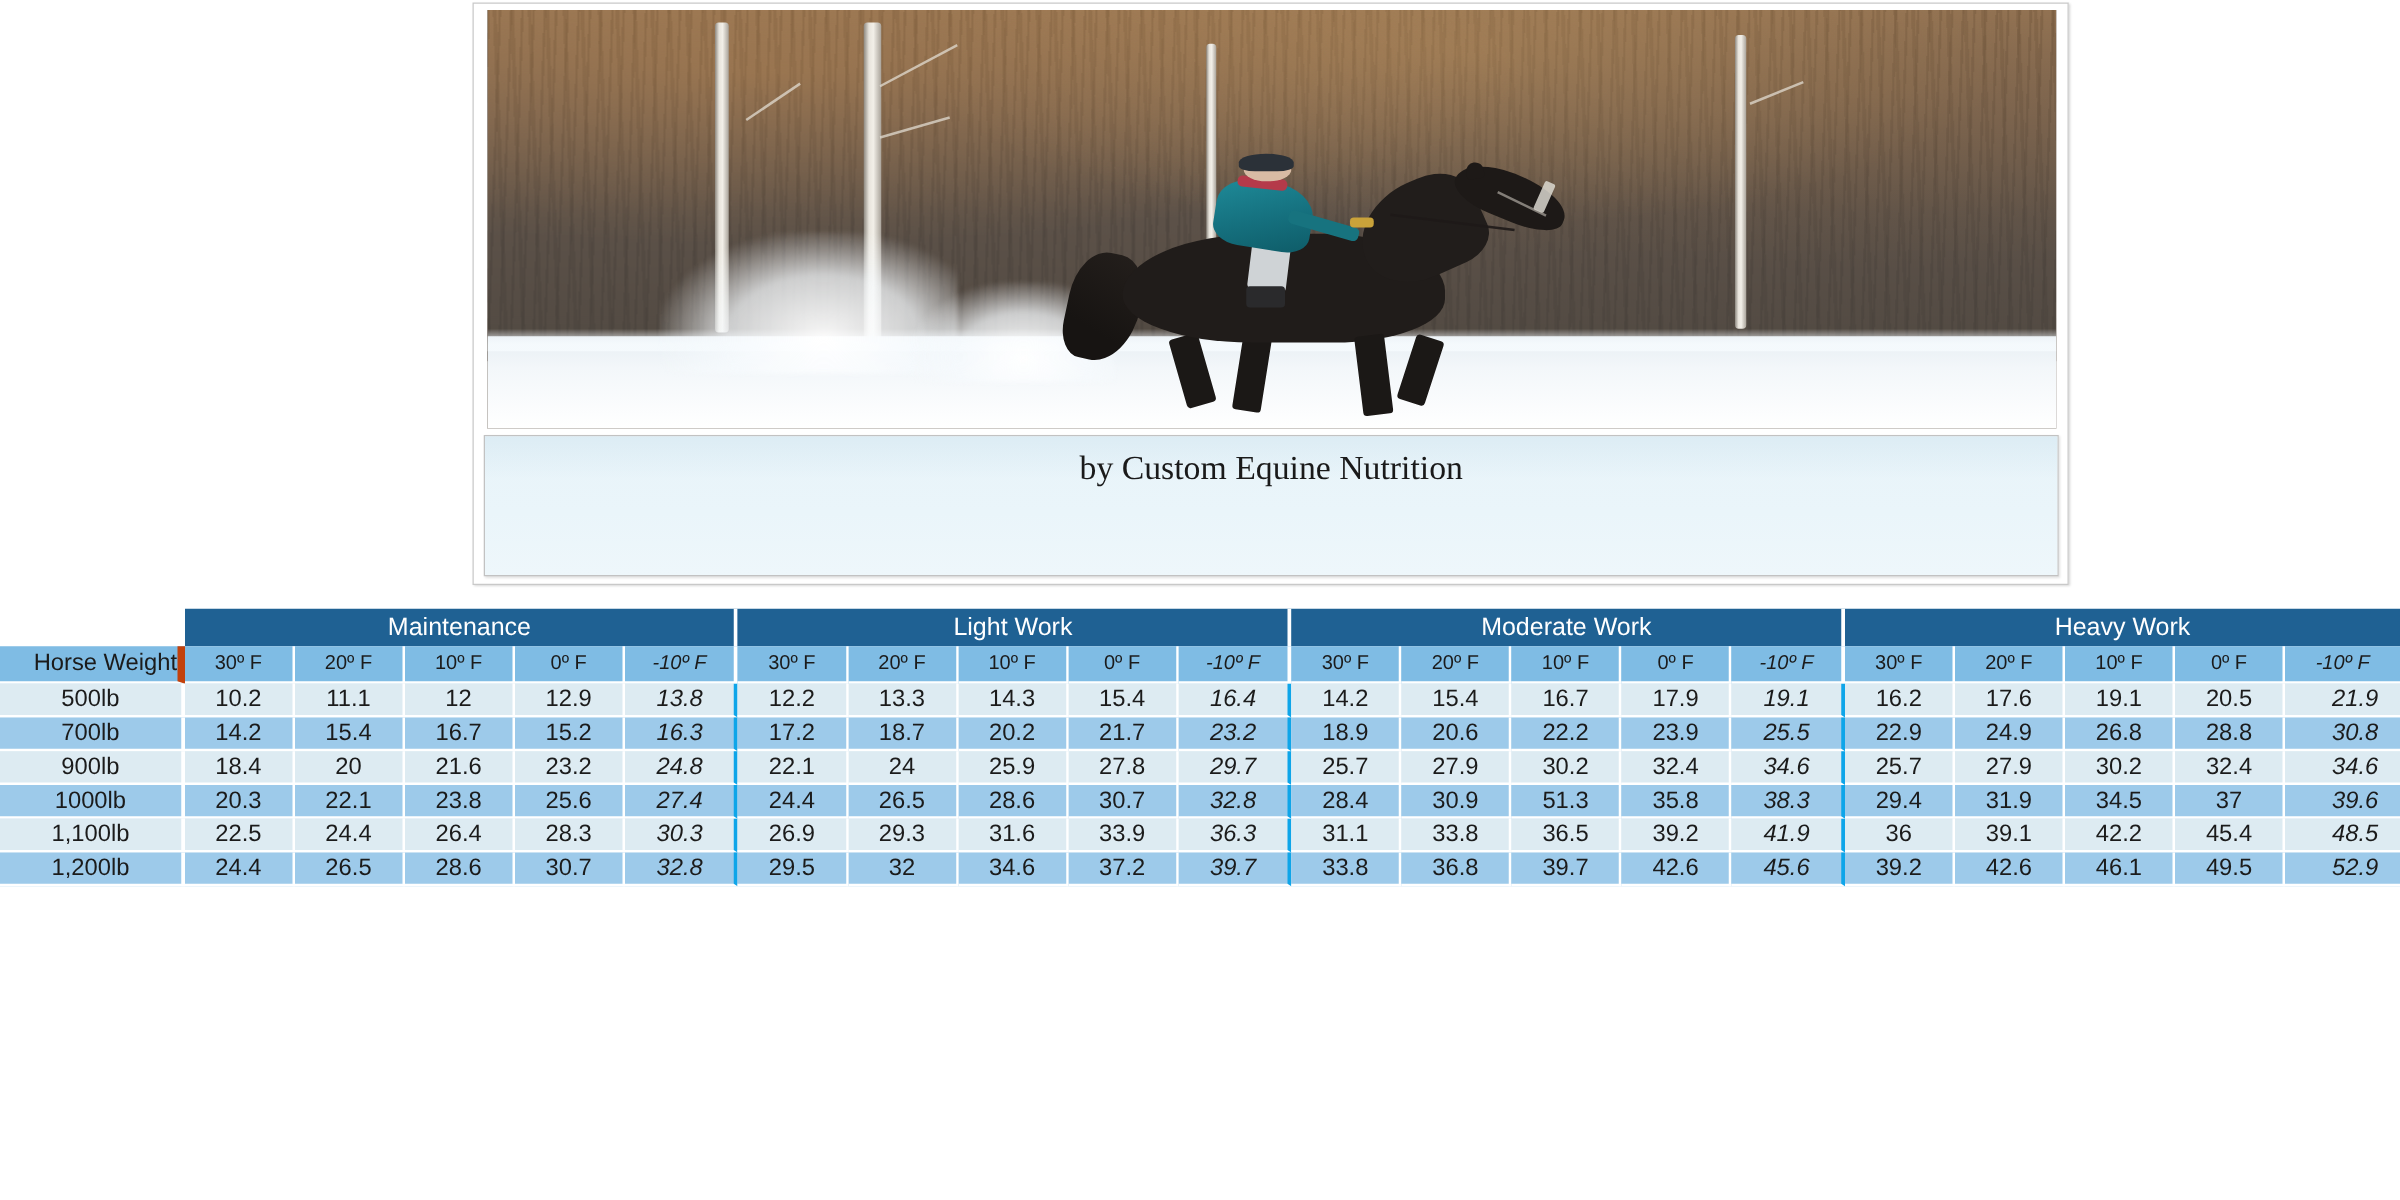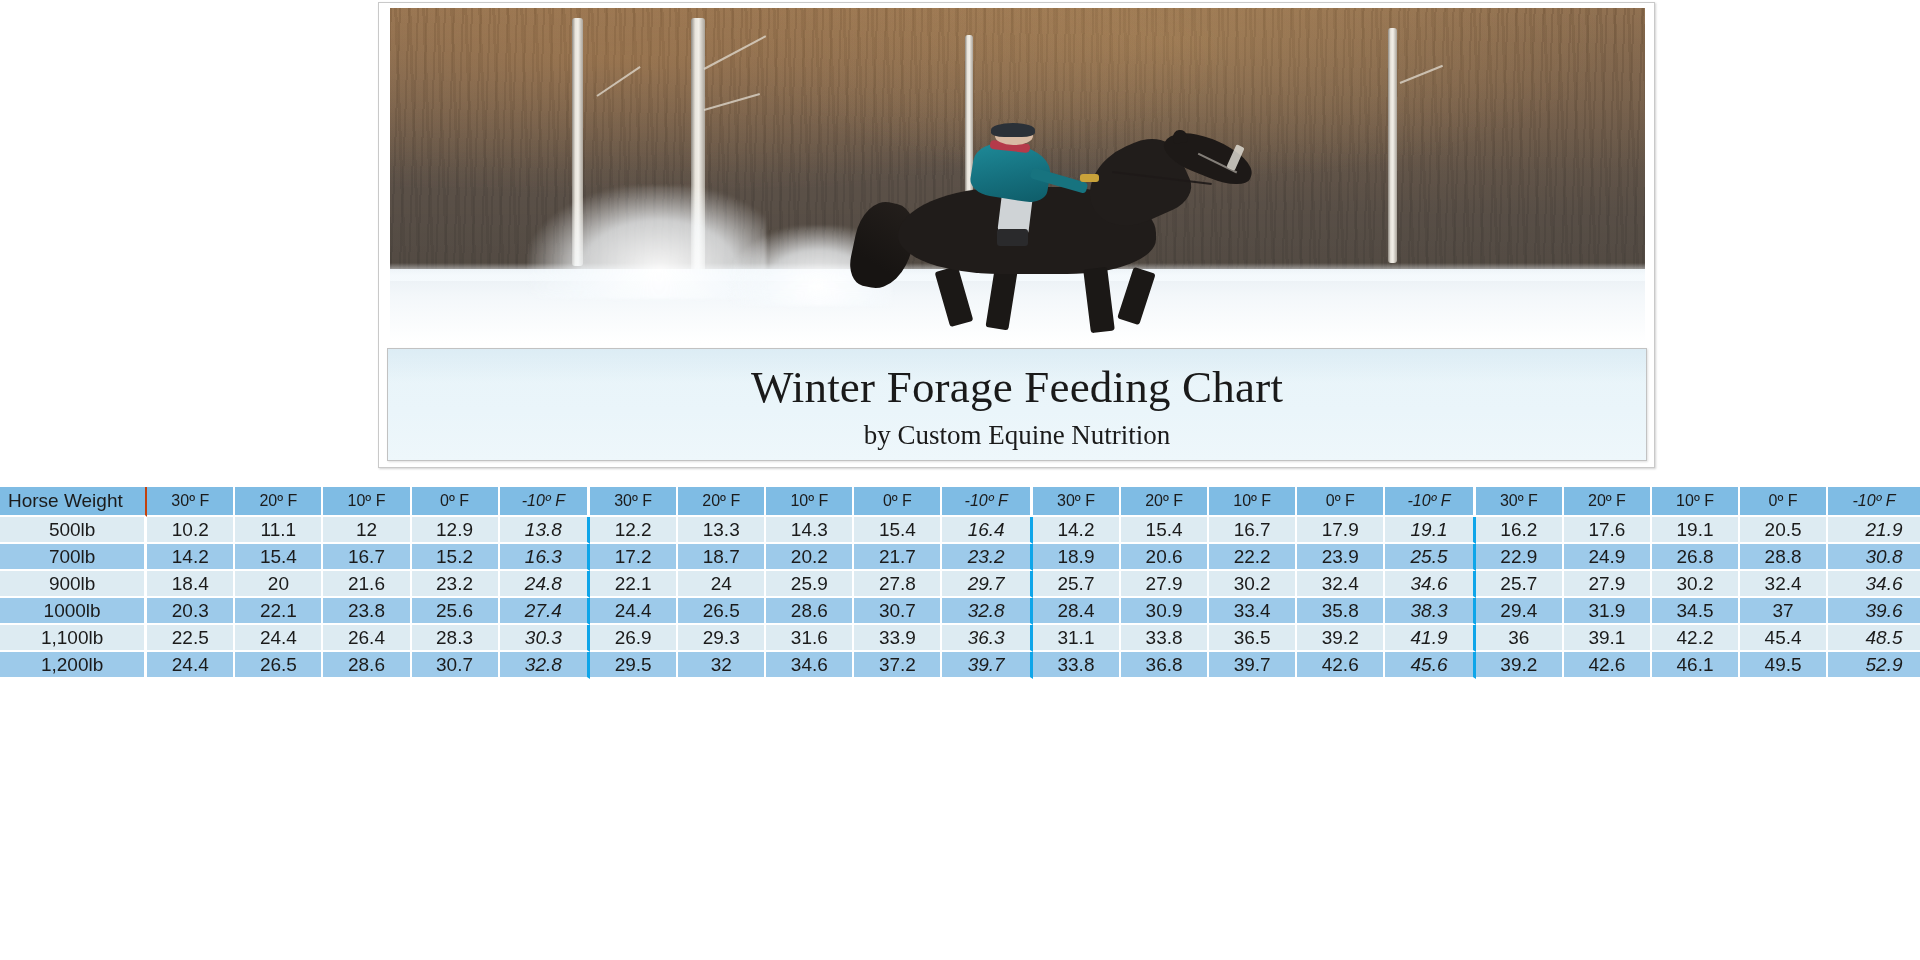--- a/index.html
+++ b/index.html
@@ -245,24 +245,24 @@
     height: 30px;
     background: #7FBCE4;
     color: #1b1b1b;
     font-size: 16px;
     border-right: 2px solid #ffffff;
     border-bottom: 2px solid #ffffff;
   }
   .sub.secend { border-right: 3px solid #ffffff; }
   .sub.tableend { border-right: none; }
   .sub.weight-head {
-    text-align: left;
+    text-align: right;
     padding-left: 8px;
     font-size: 19px;
-    border-right: 2px solid #c2410c;
+    border-right: 6px solid #c2410c;
   }
 
   
   .cell {
     height: 27px;
     font-size: 19px;
     color: #1b1b1b;
     border-right: 2px solid #ffffff;
     border-bottom: 2px solid #ffffff;
   }
@@ -318,26 +318,33 @@
   <div class="rider-boot"></div>
   <div class="rider-torso"></div>
   <div class="rider-arm"></div>
   <div class="rider-glove"></div>
   <div class="rider-collar"></div>
   <div class="rider-head"></div>
   <div class="rider-helmet"></div>
 </div>
 
 <div class="title-plate">
-  <div class="chart-title">Winter Forage Feeding Chart</div>
   <div class="chart-subtitle">by Custom Equine Nutrition</div>
 </div>
 
 <table class="feed-table">
   <thead>
+    <tr>
+      <th class="grp-spacer c-weight"></th>
+
+      <th class="grp" colspan="5">Maintenance</th>
+      <th class="grp" colspan="5">Light Work</th>
+      <th class="grp" colspan="5">Moderate Work</th>
+      <th class="grp last" colspan="5">Heavy Work</th>
+    </tr>
 
     <tr>
       <th class="sub weight-head c-weight">Horse Weight</th>
 
       <th class="sub c-temp">30º F</th>
       <th class="sub c-temp">20º F</th>
       <th class="sub c-temp">10º F</th>
       <th class="sub c-temp">0º F</th>
       <th class="sub secend c-temp-n">-10º F</th>
 
@@ -442,21 +449,21 @@
       <td class="cell c-temp">23.8</td>
       <td class="cell c-temp">25.6</td>
       <td class="cell secend c-temp-n">27.4</td>
       <td class="cell c-temp">24.4</td>
       <td class="cell c-temp">26.5</td>
       <td class="cell c-temp">28.6</td>
       <td class="cell c-temp">30.7</td>
       <td class="cell secend c-temp-n">32.8</td>
       <td class="cell c-temp">28.4</td>
       <td class="cell c-temp">30.9</td>
-      <td class="cell c-temp">33.4</td>
+      <td class="cell c-temp">51.3</td>
       <td class="cell c-temp">35.8</td>
       <td class="cell secend c-temp-n">38.3</td>
       <td class="cell c-temp">29.4</td>
       <td class="cell c-temp">31.9</td>
       <td class="cell c-temp">34.5</td>
       <td class="cell c-temp">37</td>
       <td class="cell tableend c-temp-n">39.6</td>
     </tr>
 
     <tr class="odd">

